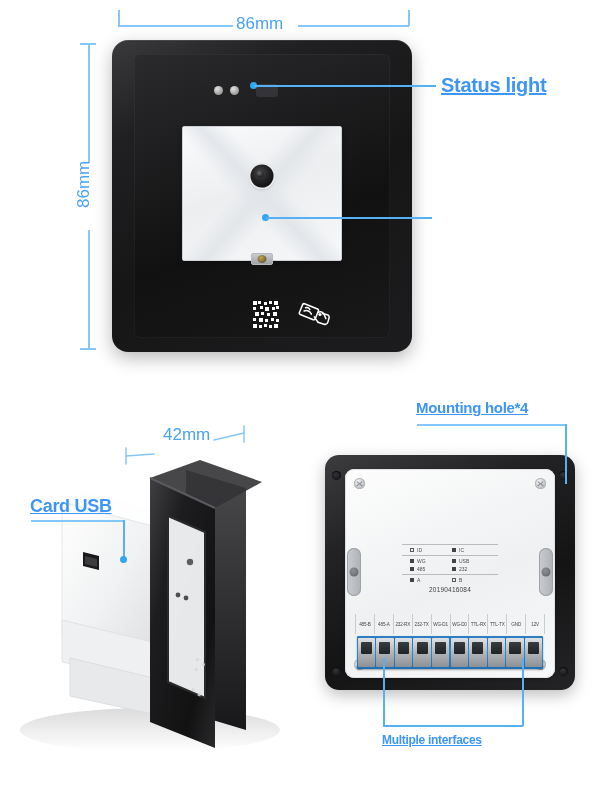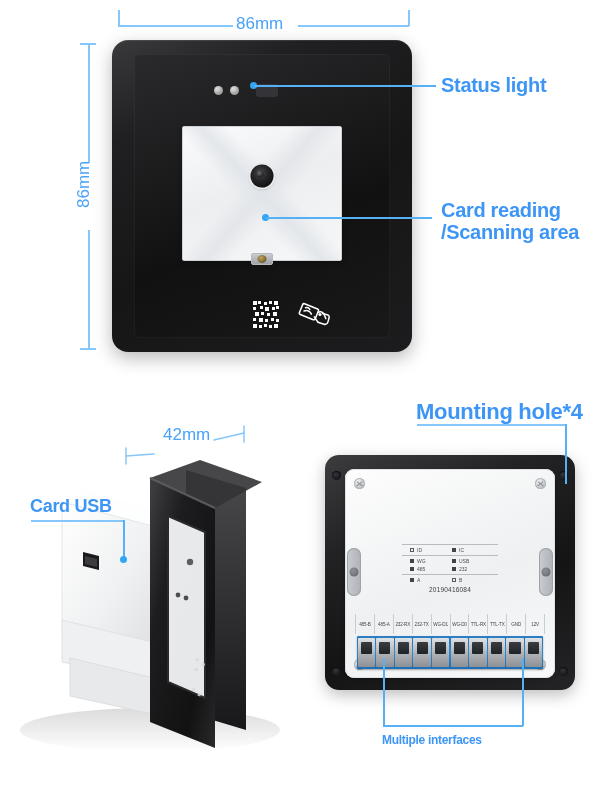--- a/index.html
+++ b/index.html
@@ -13,20 +13,21 @@
 
   
   .callout {
     position: absolute;
     color: #3d96f5;
     font-weight: bold;
     font-family: "Liberation Sans", sans-serif;
     letter-spacing: -0.3px;
     white-space: pre;
     line-height: 1.12;
+    text-decoration: underline;
   }
   .dimtext {
     position: absolute;
     color: #4ba3f7;
     font-size: 17px;
     font-family: "Liberation Sans", sans-serif;
     white-space: pre;
   }
   .lead { position: absolute; background: #56b0f5; }
   .lead-h { height: 1.5px; }
@@ -265,22 +266,20 @@
       </svg>
     </div>
   </div>
 
   <div class="dot" style="left:250px; top:82px;"></div>
   <div class="lead lead-h" style="left:254px; top:85px; width:182px;"></div>
   <div class="callout" style="left:441px; top:74px; font-size:20px;">Status light</div>
 
   <div class="dot" style="left:262px; top:214px;"></div>
   <div class="lead lead-h" style="left:266px; top:217px; width:166px;"></div>
-  <div class="callout" style="left:441px; top:199px; font-size:20px;">Card reading
-/Scanning area</div>
 
   <svg id="side-device" viewBox="0 0 300 330">
     <defs>
       <linearGradient id="gWhite" x1="0" y1="0" x2="1" y2="1">
         <stop offset="0%" stop-color="#ffffff"></stop>
         <stop offset="55%" stop-color="#f0f1f2"></stop>
         <stop offset="100%" stop-color="#dcdee0"></stop>
       </linearGradient>
       <linearGradient id="gWhite2" x1="0" y1="0" x2="0" y2="1">
         <stop offset="0%" stop-color="#f6f7f8"></stop>
@@ -435,21 +434,21 @@
 
     <div class="mount-hole" style="left:7px;  top:16px;"></div>
     <div class="mount-hole" style="right:7px; top:16px;"></div>
     <div class="mount-hole" style="left:7px;  bottom:14px;"></div>
     <div class="mount-hole" style="right:7px; bottom:14px;"></div>
 
     <div class="side-slot" style="left:22px;  top:93px;"></div>
     <div class="side-slot" style="right:22px; top:93px;"></div>
   </div>
 
-  <div class="callout" style="left:416px; top:400px; font-size:22px;">Mounting hole*4</div>
+  <div class="callout" style="left:416px; top:400px; font-size:15px;">Mounting hole*4</div>
   <div class="underline" style="left:417px; top:424px; width:150px;"></div>
   <div class="lead lead-v" style="left:565px; top:424px; height:60px;"></div>
 
   <div class="lead lead-v" style="left:383px; top:658px; height:68px;"></div>
   <div class="lead lead-v" style="left:522px; top:658px; height:68px;"></div>
   <div class="lead lead-h" style="left:383px; top:725px; width:140px;"></div>
   <div class="callout" style="left:382px; top:734px; font-size:12px;">Multiple interfaces</div>
 
 </div>
 

